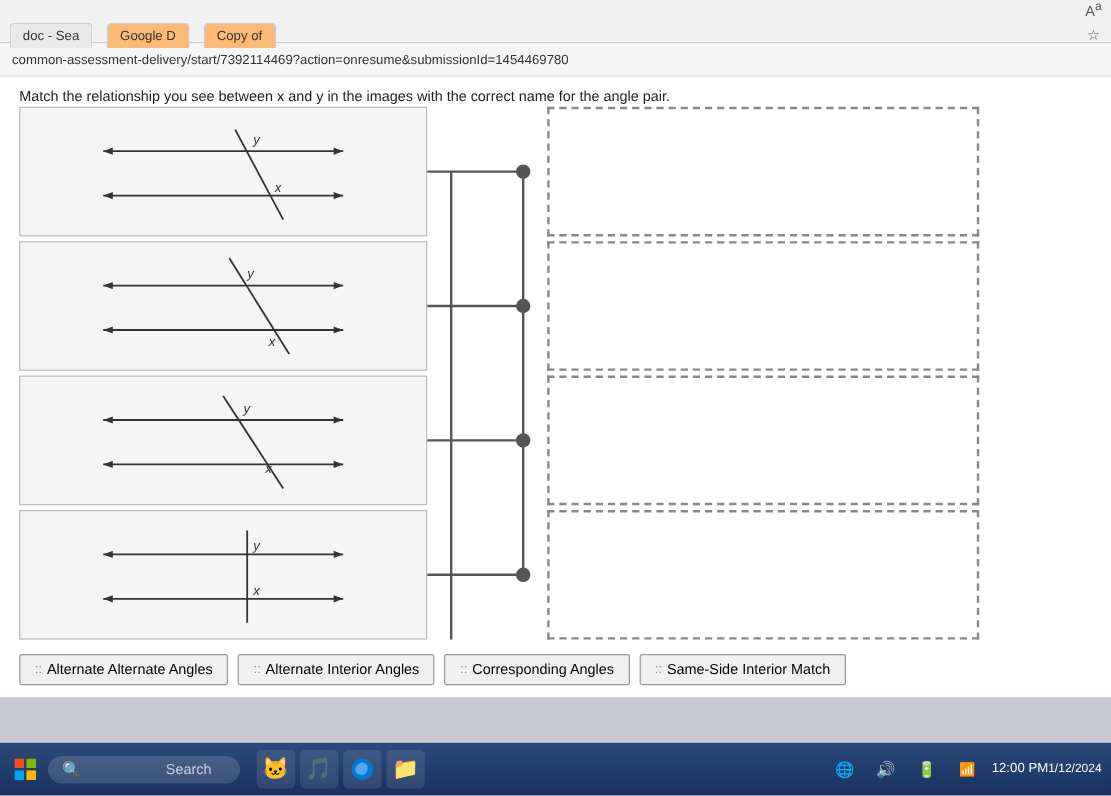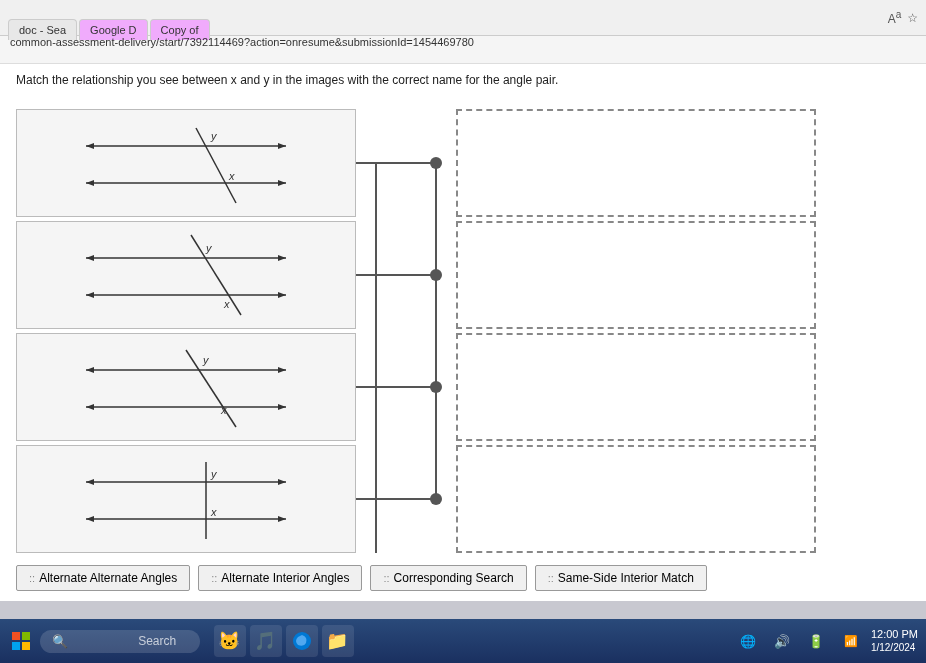--- a/index.html
+++ b/index.html
@@ -21,27 +21,27 @@
       padding: 0 8px;
       border-bottom: 1px solid #ccc;
       font-size: 11px;
       color: #333;
       gap: 8px;
     }
 
     .tab-bar {
       display: flex;
       align-items: center;
-      gap: 2px;
+      gap: 12px;
       flex: 1;
       margin-top: 24px;
     }
 
     .tab {
-      background: #f0abfc;
+      background: #fdba74;
       border: 1px solid #ccc;
       border-bottom: none;
       padding: 4px 10px;
       font-size: 11px;
       border-radius: 4px 4px 0 0;
       white-space: nowrap;
       overflow: hidden;
       text-overflow: ellipsis;
       max-width: 160px;
     }
@@ -49,45 +49,47 @@
     .tab-active {
       background: #e8e8e8;
     }
 
     .browser-icons {
       display: flex;
       gap: 6px;
       align-items: center;
       font-size: 12px;
       color: #555;
+      flex-direction: column;
     }
 
     
     .url-bar {
       background: #f5f5f5;
       height: 28px;
       display: flex;
+      align-items: center;
       padding: 0 10px;
       font-size: 11px;
       color: #333;
       border-bottom: 1px solid #ddd;
     }
 
     
     .main-content {
       background: #fff;
       width: 100%;
       padding: 8px 16px 4px 16px;
       position: relative;
     }
 
     .question-text {
       font-size: 12px;
       color: #222;
-      margin-bottom: 20px;
+      margin-bottom: 0;
       line-height: 1.4;
     }
 
     
     .matching-container {
       display: flex;
       gap: 0;
       align-items: stretch;
       position: relative;
     }
@@ -239,24 +241,23 @@
       display: flex;
       align-items: center;
       justify-content: center;
       font-size: 16px;
       cursor: pointer;
     }
 
     .sys-tray {
       display: flex;
       gap: 0;
-      align-items: flex-start;
+      align-items: center;
       font-size: 11px;
       color: white;
-      flex-direction: column;
     }
   </style>
 </head>
 <body>
 
 <div class="browser-chrome">
   <div class="tab-bar">
     <div class="tab tab-active">doc - Sea</div>
     <div class="tab">Google D</div>
     <div class="tab">Copy of</div>
@@ -383,21 +384,21 @@
     <div class="answer-chip">
       <span class="drag-icon">::</span>
       <span>Alternate Alternate Angles</span>
     </div>
     <div class="answer-chip">
       <span class="drag-icon">::</span>
       <span>Alternate Interior Angles</span>
     </div>
     <div class="answer-chip">
       <span class="drag-icon">::</span>
-      <span>Corresponding Search</span>
+      <span>Corresponding Angles</span>
     </div>
     <div class="answer-chip">
       <span class="drag-icon">::</span>
       <span>Same-Side Interior Match</span>
     </div>
   </div>
 
 </div>
 
 <div class="taskbar">

